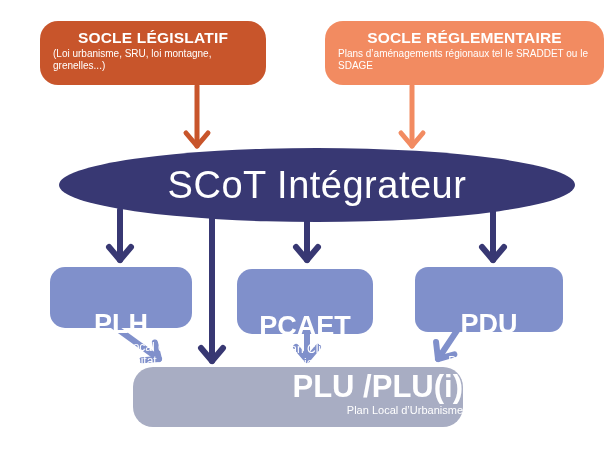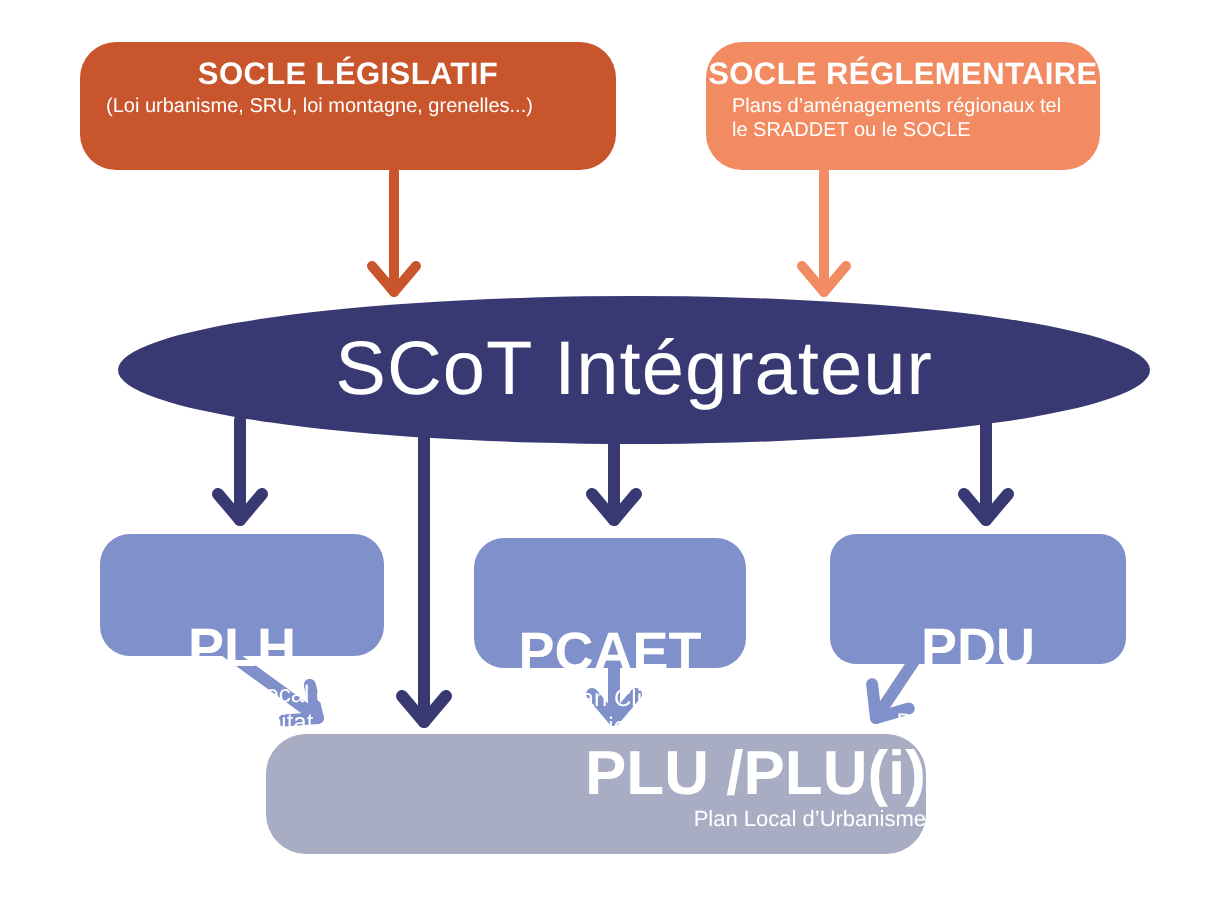--- a/index.html
+++ b/index.html
@@ -14,22 +14,22 @@
   .arrows line{fill:none;stroke-linecap:round;}
   .arrows path{fill:none;stroke-linecap:round;stroke-linejoin:round;}
   .st-navy{stroke:var(--navy);}
   .st-peri{stroke:var(--periwinkle);}
   .st-odark{stroke:var(--orange-dark);}
   .st-olight{stroke:var(--orange-light);}
 
   .node{position:absolute;color:#ffffff;box-sizing:border-box;}
 
   .socle{border-radius:18px;padding-top:8px;}
-  .legislatif{left:40px;top:21px;width:268px;height:64px;background:var(--orange-dark);}
-  .reglementaire{left:325px;top:21px;width:197px;height:64px;background:var(--orange-light);margin-left:28px;}
+  .legislatif{left:40px;top:21px;width:226px;height:64px;background:var(--orange-dark);}
+  .reglementaire{left:325px;top:21px;width:279px;height:64px;background:var(--orange-light);}
   .socle-title{font-size:15.5px;font-weight:800;text-align:center;letter-spacing:.2px;}
   .socle-sub{font-size:10px;line-height:1.22;text-align:left;padding:1px 12px 0 13px;}
 
   .scot-ellipse{
     left:59px;top:148px;width:516px;height:74px;
     background:var(--navy);border-radius:50%;
     display:flex;align-items:center;justify-content:center;
   }
   .scot-title{font-size:38px;font-weight:400;letter-spacing:.5px;}
 
@@ -81,21 +81,21 @@
     <line class="st-peri" stroke-width="6" x1="458" y1="329" x2="438" y2="359" marker-end="url(#head-peri)"></line>
   </svg>
 
   <div class="node socle legislatif">
     <div class="socle-title">SOCLE LÉGISLATIF</div>
     <div class="socle-sub">(Loi urbanisme, SRU, loi montagne, grenelles...)</div>
   </div>
 
   <div class="node socle reglementaire">
     <div class="socle-title">SOCLE RÉGLEMENTAIRE</div>
-    <div class="socle-sub">Plans d’aménagements régionaux tel le SRADDET ou le SOCLE</div>
+    <div class="socle-sub">Plans d’aménagements régionaux tel le SRADDET ou le SDAGE</div>
   </div>
 
   <div class="node scot-ellipse">
     <div class="scot-title">SCoT Intégrateur</div>
   </div>
 
   <div class="node bluebox plh">
     <div class="blue-title">PLH</div>
     <div class="blue-sub">Plan Local de l’Habitat</div>
   </div>

